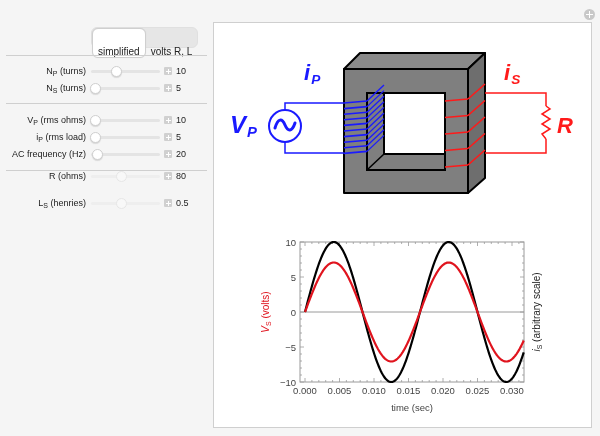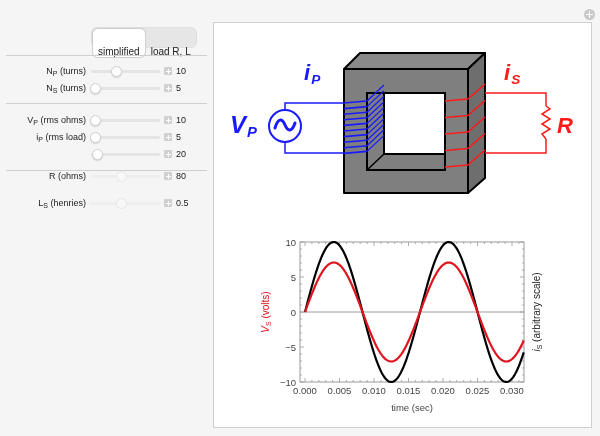--- a/index.html
+++ b/index.html
@@ -65,21 +65,21 @@
   }
   svg text { font-family:"Liberation Sans", "DejaVu Sans", sans-serif; }
 </style>
 </head>
 <body>
 
 <div class="corner-btn"></div>
 
 <div class="tabs" id="tabs">
     <div class="tab active">simplified</div>
-    <div class="tab">load R, L</div>
+    <div class="tab">volts R, L</div>
   </div>
 
 <div id="controls">
     <div class="ctrl-row" style="top: 63px;">
       <span class="ctrl-label"><span>N</span><sub>P</sub><span> (turns)</span></span>
       <div class="track"></div>
       <div class="thumb" style="left: 110.88px;"></div>
       <div class="plus"></div>
       <span class="ctrl-value">10</span>
     </div>
@@ -98,20 +98,21 @@
       <span class="ctrl-value">10</span>
     </div>
     <div class="ctrl-row" style="top: 129px;">
       <span class="ctrl-label"><span>i</span><sub>P</sub><span> (rms load)</span></span>
       <div class="track"></div>
       <div class="thumb" style="left: 90px;"></div>
       <div class="plus"></div>
       <span class="ctrl-value">5</span>
     </div>
     <div class="ctrl-row" style="top: 146px;">
+      <span class="ctrl-label"><span>AC frequency (Hz)</span></span>
       <div class="track"></div>
       <div class="thumb" style="left: 91.74px;"></div>
       <div class="plus"></div>
       <span class="ctrl-value">20</span>
     </div>
     <div class="ctrl-row disabled" style="top: 168px;">
       <span class="ctrl-label"><span>R (ohms)</span></span>
       <div class="track"></div>
       <div class="thumb" style="left: 115.52px;"></div>
       <div class="plus"></div>

